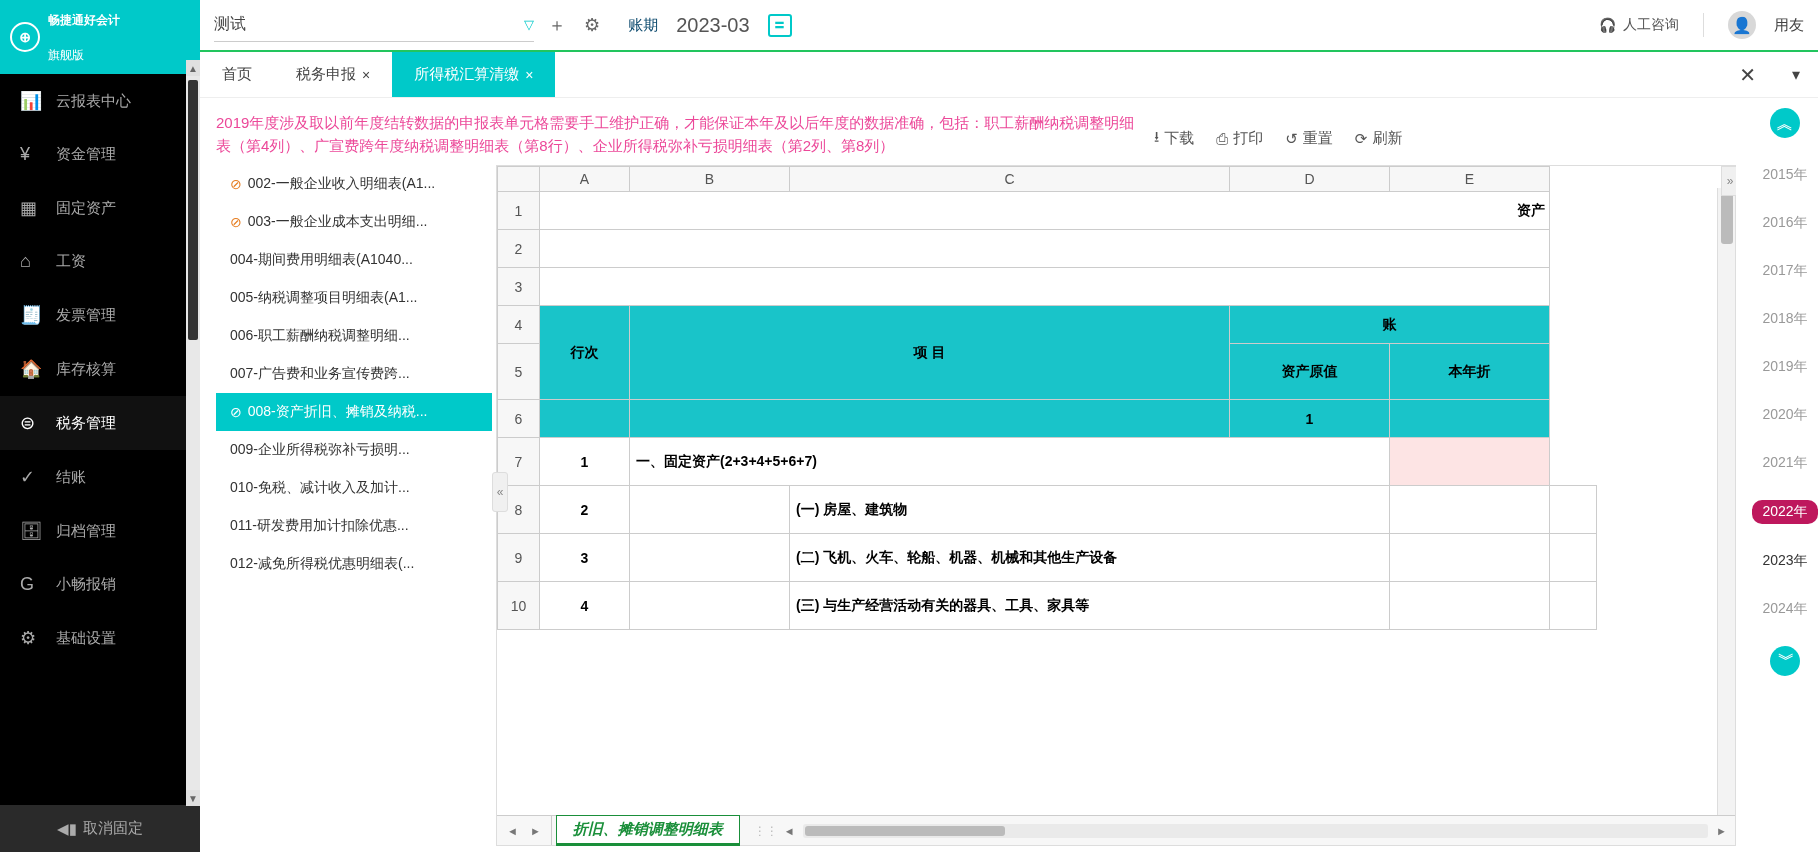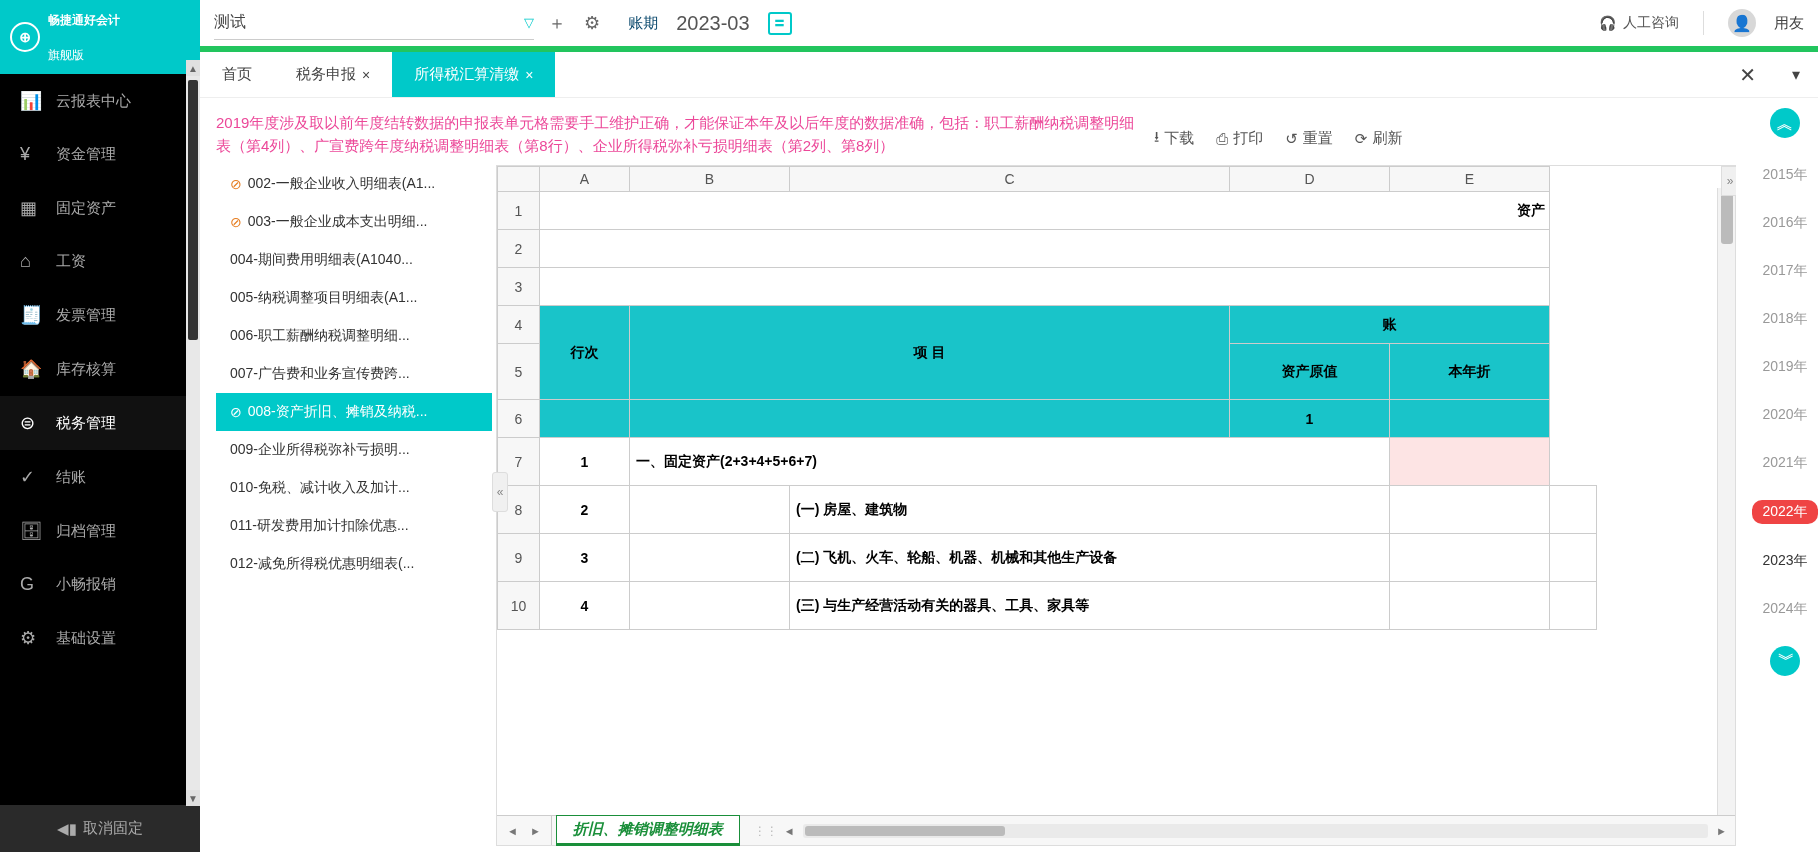--- a/index.html
+++ b/index.html
@@ -20,21 +20,21 @@
     .sidebar-item .icon { width: 22px; font-size: 18px; }
     .sidebar-footer { padding: 14px; background: #2a2a2a; display: flex; align-items: center; justify-content: center; gap: 6px; cursor: pointer; font-size: 15px; }
     .sidebar-scrollbar { position: absolute; right: 0; top: 60px; width: 14px; bottom: 46px; background: #e8e8e8; }
     .sidebar-scrollbar .arrow { width: 14px; height: 16px; background: #e0e0e0; display: flex; align-items: center; justify-content: center; font-size: 10px; color: #666; }
     .sidebar-scrollbar .thumb { position: absolute; left: 2px; width: 10px; top: 20px; height: 260px; background: #333; border-radius: 2px; }
     
     
     .main { flex: 1; display: flex; flex-direction: column; }
     
     
-    .topbar { display: flex; align-items: center; padding: 8px 14px; gap: 10px; border-bottom: 6px solid #22c55e; height: 52px; }
+    .topbar { display: flex; align-items: center; padding: 8px 14px; gap: 10px; border-bottom: 2px solid #22c55e; height: 52px; }
     .company-select { flex: 0 0 320px; border-bottom: 1px solid #ccc; padding: 6px 0; display: flex; align-items: center; justify-content: space-between; color: #444; cursor: pointer; }
     .company-select .chev { color: #00c9c9; font-size: 13px; }
     .topbar .tool-icon { font-size: 18px; color: #666; cursor: pointer; padding: 4px; }
     .period-label { color: #0c4a6e; font-size: 15px; margin-left: 14px; }
     .period-value { color: #555; font-size: 20px; margin-left: 8px; }
     .period-cal { color: #00c9c9; border: 2px solid #00c9c9; border-radius: 3px; padding: 1px 4px; font-size: 12px; margin-left: 8px; cursor: pointer; }
     .topbar-spacer { flex: 1; }
     .support { display: flex; align-items: center; gap: 6px; color: #555; cursor: pointer; font-size: 14px; }
     .topbar-divider { width: 1px; height: 24px; background: #ddd; margin: 0 14px; }
     .avatar { width: 28px; height: 28px; border-radius: 50%; background: #d8d8d8; display: flex; align-items: center; justify-content: center; color: #888; font-size: 16px; }
@@ -97,21 +97,21 @@
     .sheet-hscroll .thumb { position: absolute; left: 2px; top: 2px; height: 10px; width: 200px; background: #bbb; border-radius: 3px; }
     .sheet-hscroll .arrow { font-size: 11px; color: #777; cursor: pointer; }
     .sheet-hscroll .dots { font-size: 12px; color: #bbb; padding: 0 6px; }
     
     .expand-handle { position: absolute; right: -4px; top: 0; width: 18px; height: 30px; background: #f0f0f0; border: 1px solid #ddd; display: flex; align-items: center; justify-content: center; color: #888; font-size: 12px; cursor: pointer; z-index: 5; }
     
     
     .year-list { width: 66px; display: flex; flex-direction: column; align-items: center; padding-top: 10px; gap: 26px; position: relative; }
     .year-list .btn-up { width: 30px; height: 30px; background: #00c9c9; color: #fff; border-radius: 50%; display: flex; align-items: center; justify-content: center; cursor: pointer; font-size: 17px; }
     .year-list .year { font-size: 14px; color: #999; cursor: pointer; padding: 2px 6px; }
-    .year-list .year.active { background: #ef4444; color: #fff; border-radius: 10px; padding: 3px 10px; }
+    .year-list .year.active { background: #be185d; color: #fff; border-radius: 10px; padding: 3px 10px; }
     .year-list .year.current { color: #333; }
     .year-list .btn-down { width: 30px; height: 30px; background: #00c9c9; color: #fff; border-radius: 50%; display: flex; align-items: center; justify-content: center; cursor: pointer; font-size: 17px; transform: rotate(180deg); }
   </style>
 </head>
 <body>
 
 <div class="app">
 
   <div class="sidebar">
     <div class="sidebar-header">

